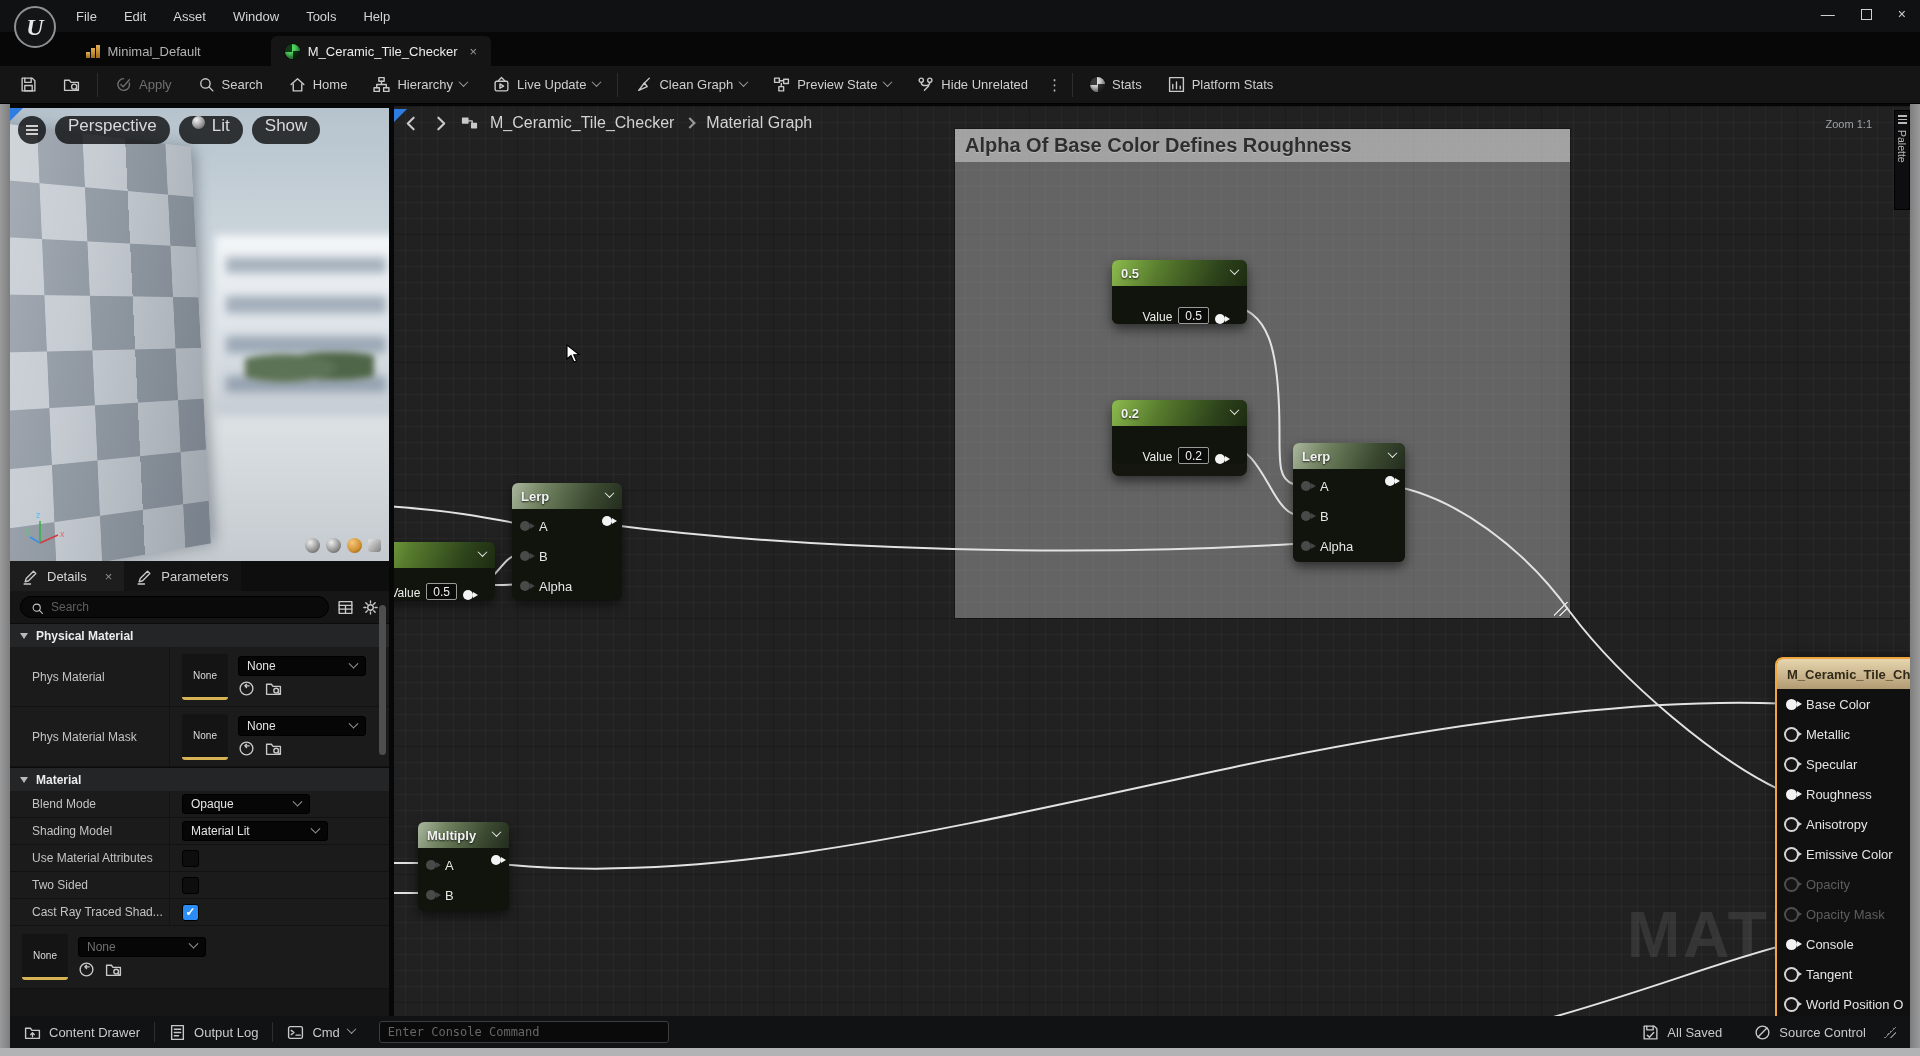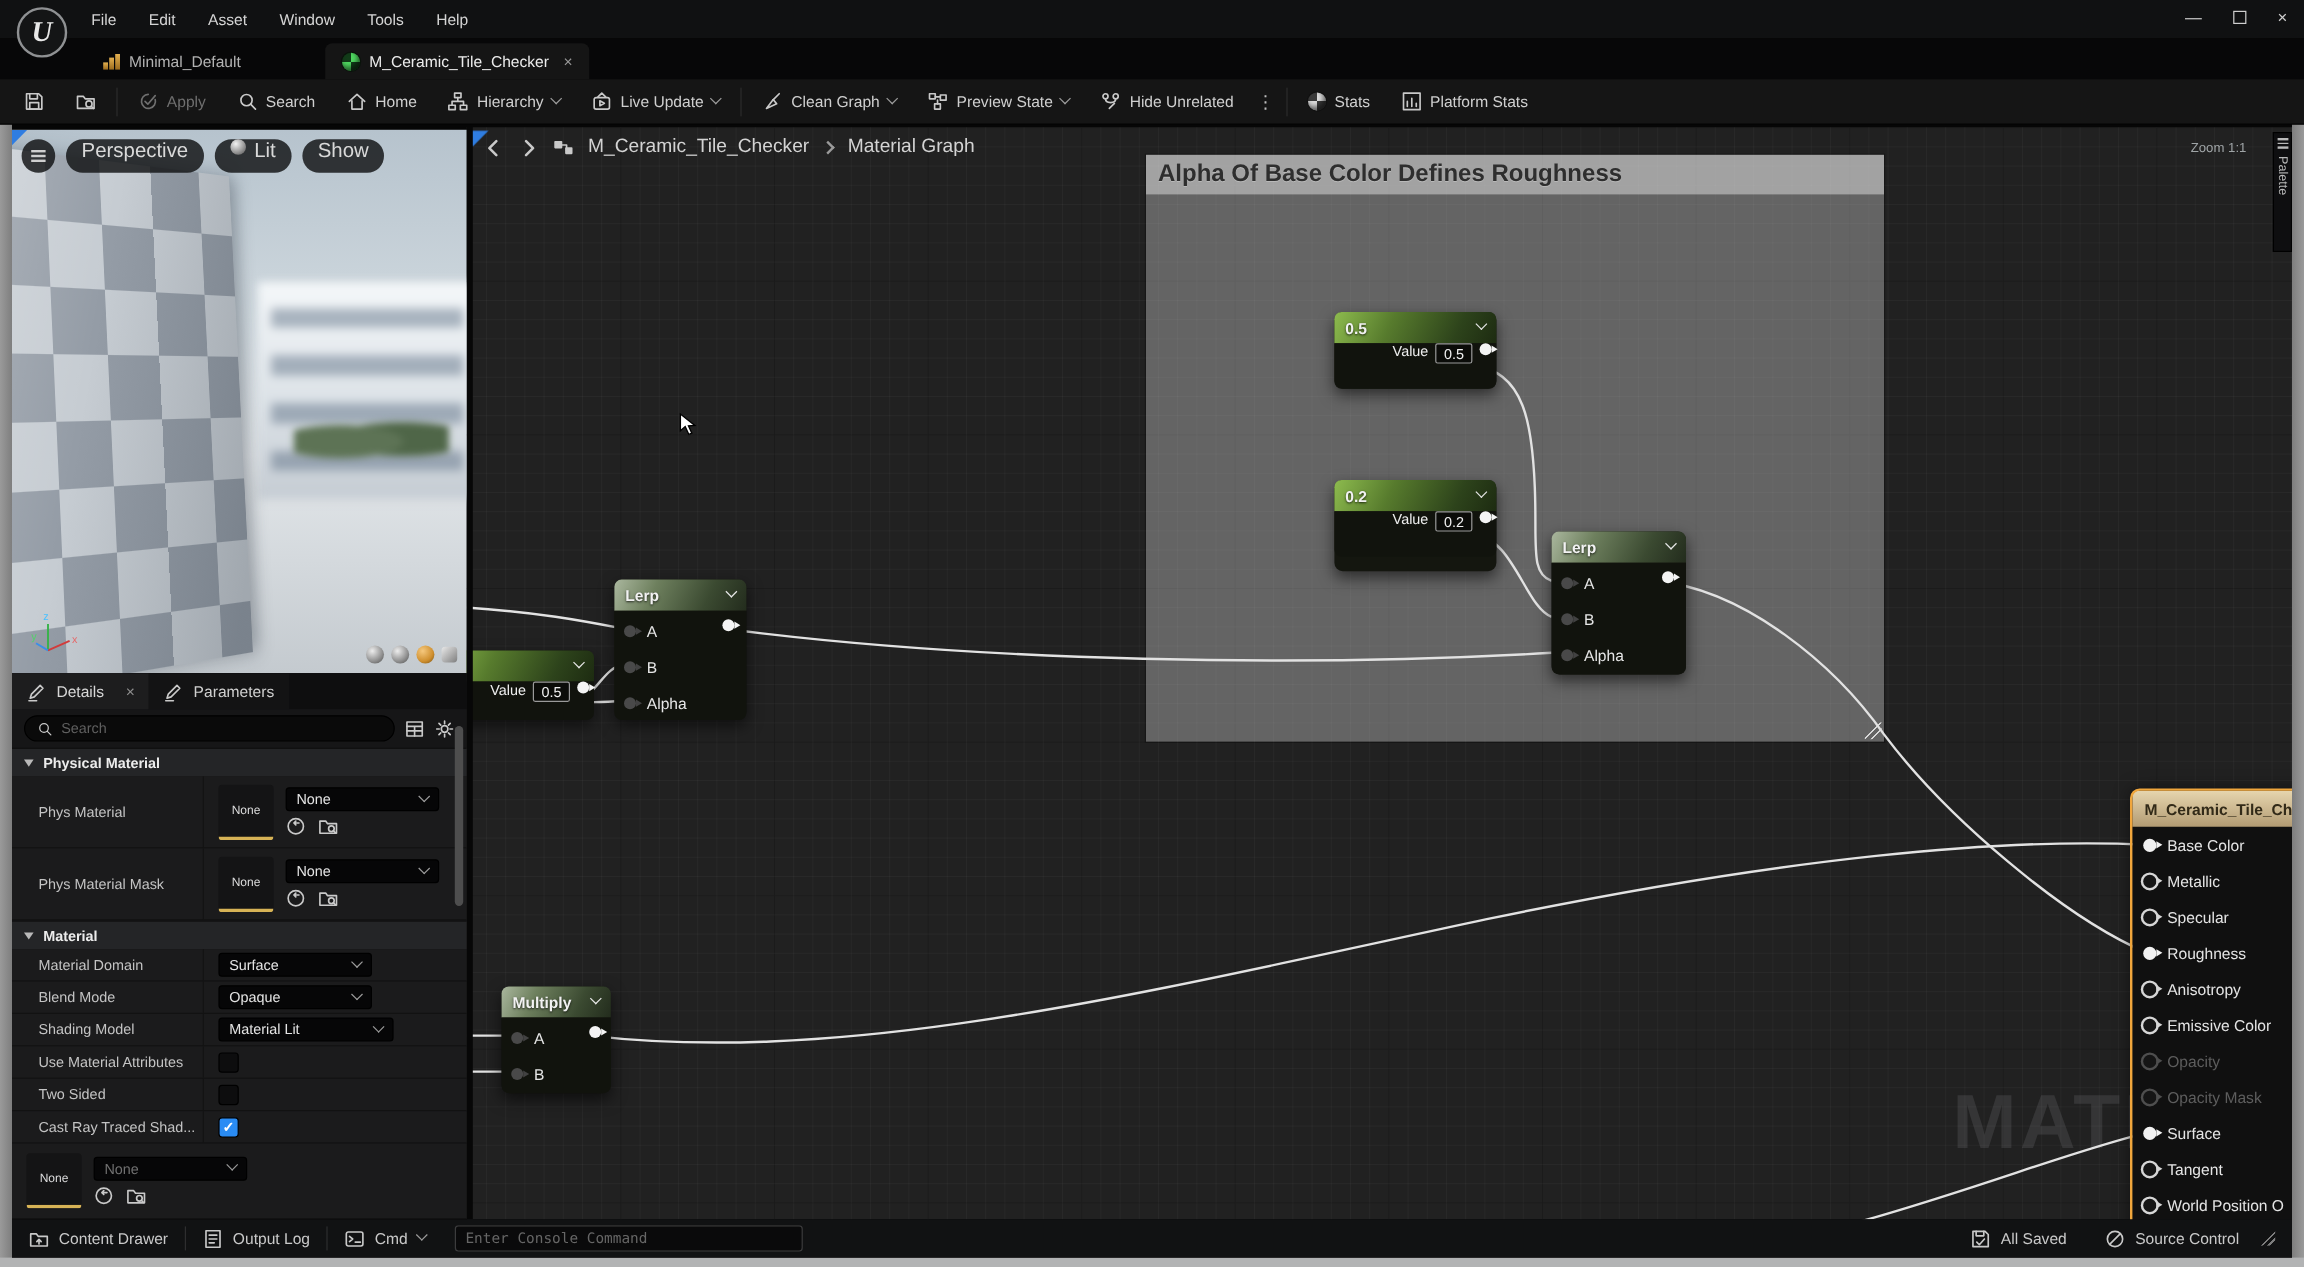--- a/index.html
+++ b/index.html
@@ -105,21 +105,21 @@
   .nhead{height:26px;border-radius:6px 6px 0 0;display:flex;align-items:center;padding:0 9px;font-size:13px;font-weight:bold;color:#f2f2f2;text-shadow:0 1px 2px rgba(0,0,0,.8)}
   .nhead .chev{border-color:#e8e8e8;margin-left:auto}
   .nhead.green{background:linear-gradient(115deg,#8dbb4e 0%,#577b2d 35%,#2d431b 75%,#1d2b11 100%)}
   .nhead.sage{background:linear-gradient(115deg,#aab79e 0%,#6e805e 30%,#3b4a31 70%,#232c1d 100%)}
   .nbody{background:rgba(18,20,14,.96);border-radius:0 0 6px 6px;position:relative}
   .pin{width:10px;height:10px;border-radius:50%;position:relative;display:inline-block;flex:none}
   .pin::after{content:"";position:absolute;left:10px;top:1.8px;border-top:3.4px solid transparent;border-bottom:3.4px solid transparent;border-left:5px solid;border-left-color:currentColor}
   .pin.in{background:#494949;color:#424242}
   .pin.out{background:#f4f4f4;color:#f4f4f4}
   .nrow{height:30px;display:flex;align-items:center;gap:9px;padding-left:8px;font-size:13px;color:#e6e6e6}
-  .vrow{height:100%;display:flex;align-items:flex-start;justify-content:flex-end;gap:6px;padding-right:4px;font-size:12px;color:#eee}
+  .vrow{height:100%;display:flex;align-items:flex-end;justify-content:flex-end;gap:6px;padding-right:22px;font-size:12px;color:#eee}
   .vbox{border:1px solid #9a9a9a;border-radius:2px;background:rgba(8,8,8,.55);padding:0.5px 6px;color:#f0f0f0}
 
   .mnode{position:absolute;left:1388px;top:553px;width:210px;height:372px;background:#101010;border-radius:6px;outline:2px solid #f0a63c;box-shadow:0 0 14px rgba(0,0,0,.6);z-index:6}
   .mhead{height:30px;border-radius:5px 5px 0 0;background:linear-gradient(180deg,#e6d5ae,#b29b73);color:#322a18;font-weight:bold;font-size:13px;display:flex;align-items:center;padding:0 10px;white-space:nowrap;overflow:hidden}
   .mrow{height:30px;display:flex;align-items:center;padding-left:9px;font-size:13px;color:#e4e4e4}
   .dot{width:11px;height:11px;border-radius:50%;position:relative;margin-right:9px;flex:none}
   .dot::after{content:"";position:absolute;left:11px;top:2.2px;border-top:3.4px solid transparent;border-bottom:3.4px solid transparent;border-left:5px solid;border-left-color:currentColor}
   .mrow.connected .dot{background:#f2f2f2;color:#f2f2f2}
   .mrow.open .dot{background:#151515;box-shadow:0 0 0 2px #d6d6d6;color:#d6d6d6}
   .mrow.disabled .dot{background:#151515;box-shadow:0 0 0 2px #4e4e4e;color:#4e4e4e}
@@ -412,29 +412,20 @@
         </div>
       </div>
     </div>
 
     <div class="dsec">
         <span class="tri"></span>
         <span>Material</span>
       </div>
 
     <div class="prow h27">
-      <div class="lbl">Material Domain</div>
-      <div class="pval">
-          <div class="ddl">
-            <span>Surface</span>
-            <i class="chev"></i>
-          </div>
-        </div>
-    </div>
-    <div class="prow h27">
       <div class="lbl">Blend Mode</div>
       <div class="pval">
           <div class="ddl">
             <span>Opaque</span>
             <i class="chev"></i>
           </div>
         </div>
     </div>
     <div class="prow h27">
       <div class="lbl">Shading Model</div>
@@ -644,21 +635,21 @@
       <div class="mrow disabled">
           <i class="dot"></i>
           <span>Opacity</span>
         </div>
       <div class="mrow disabled">
           <i class="dot"></i>
           <span>Opacity Mask</span>
         </div>
       <div class="mrow connected">
           <i class="dot"></i>
-          <span>Surface</span>
+          <span>Console</span>
         </div>
       <div class="mrow open">
           <i class="dot"></i>
           <span>Tangent</span>
         </div>
       <div class="mrow open">
           <i class="dot"></i>
           <span>World Position O</span>
         </div>
     </div>

